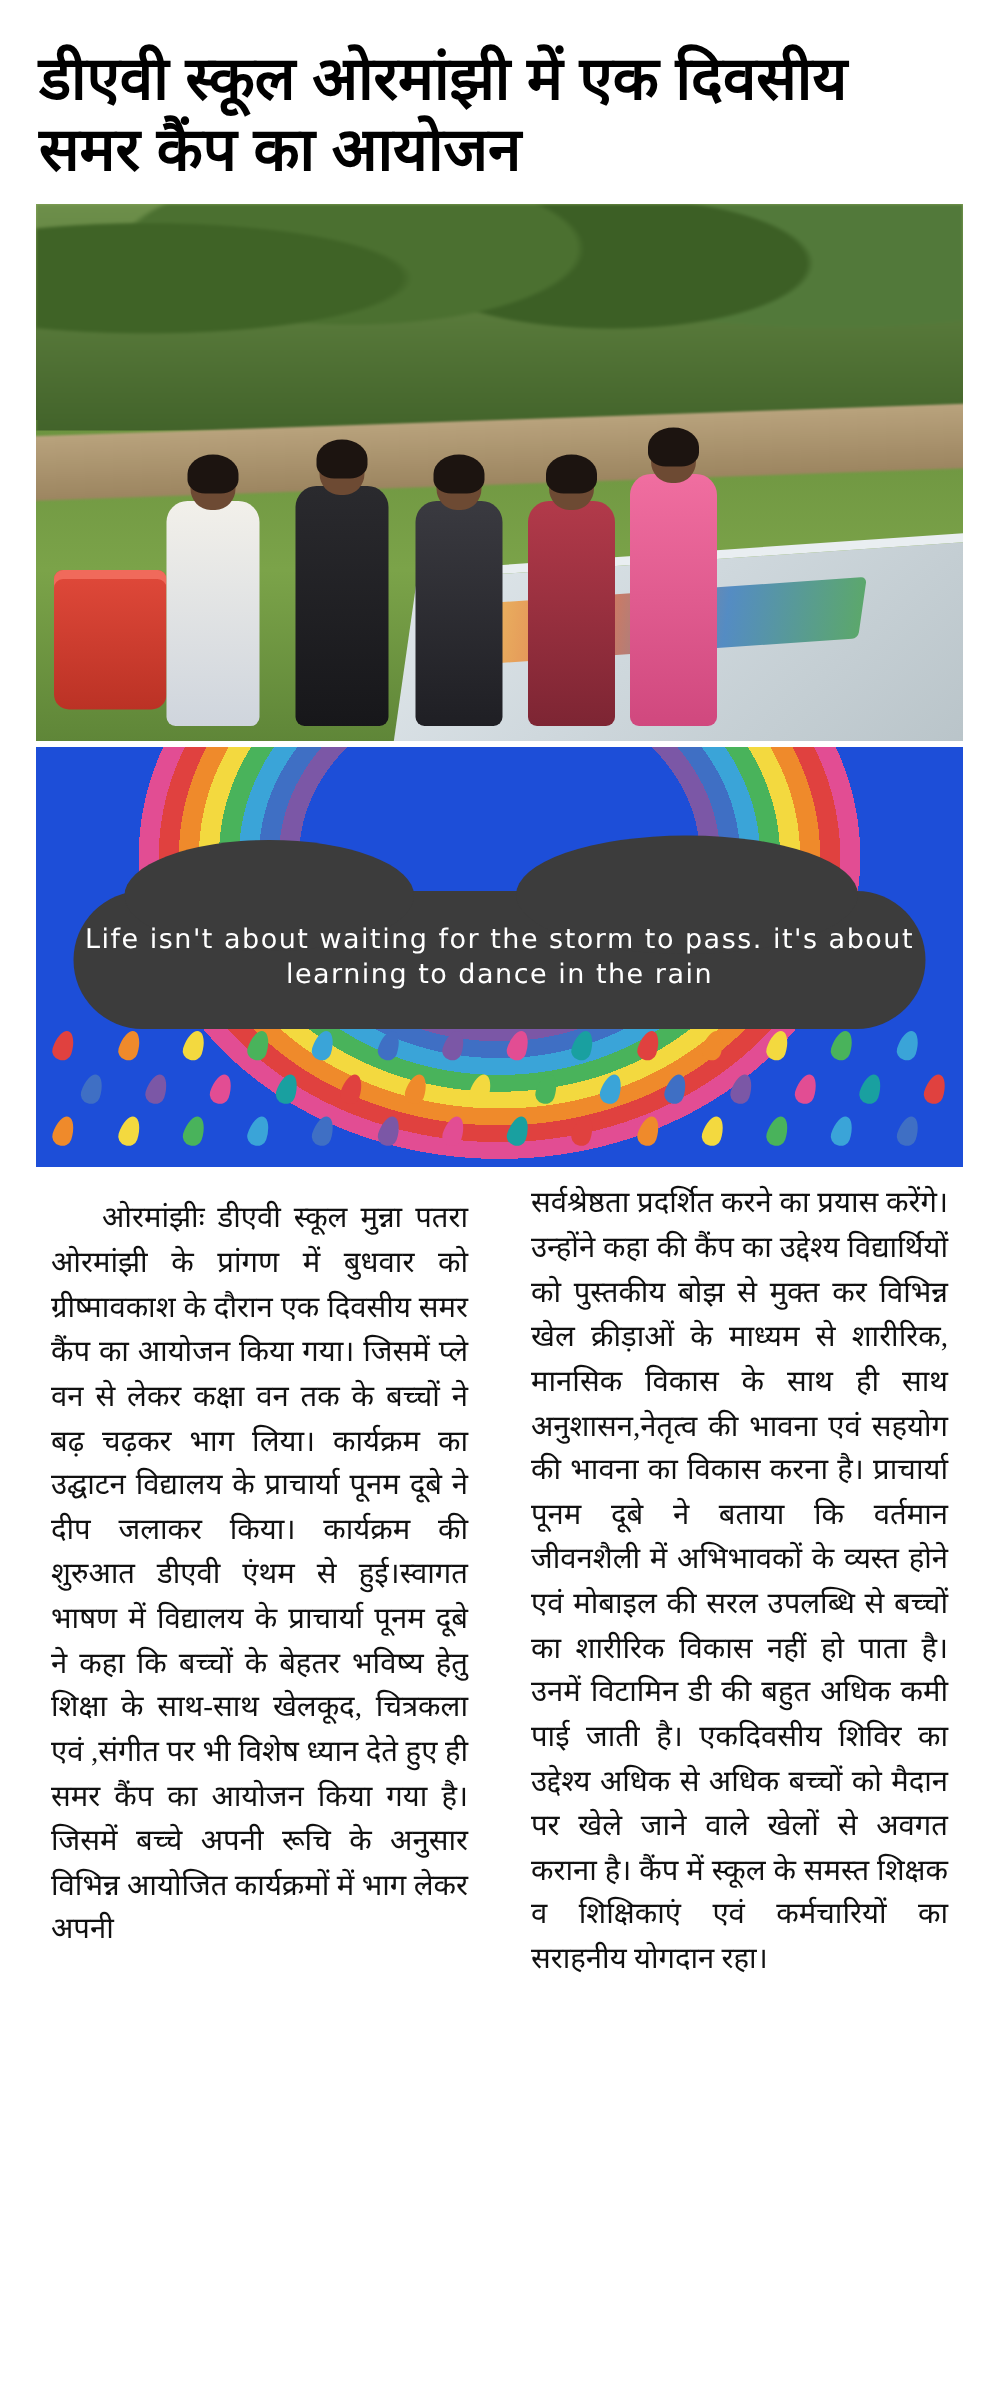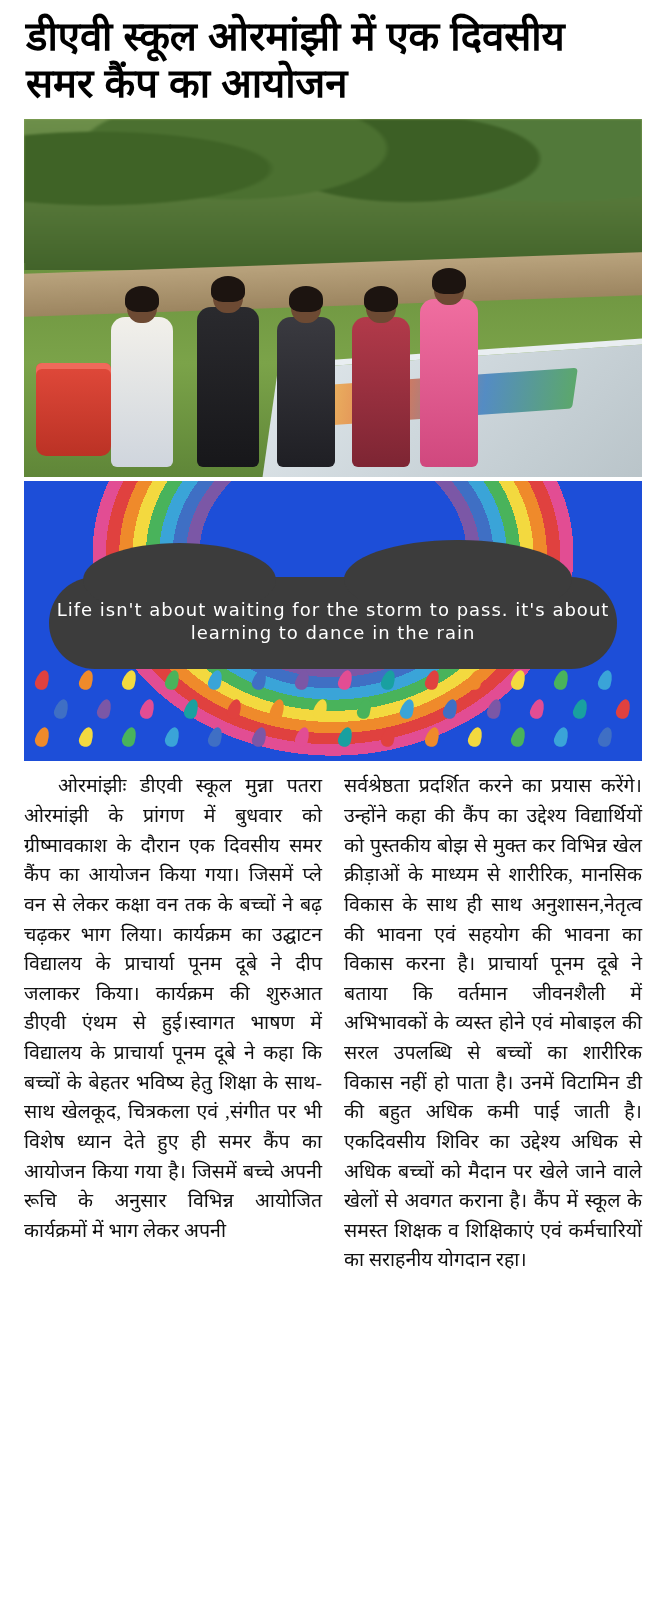--- a/index.html
+++ b/index.html
@@ -13,21 +13,21 @@
     font-family: "Liberation Serif", "DejaVu Serif", serif;
     color: #000000;
     overflow: hidden;
     position: relative;
   }
   .page {
     width: 664px;
     height: 1600px;
     position: relative;
     box-sizing: border-box;
-    padding: 7px 22px 10px 22px;
+    padding: 24px 22px 10px 22px;
   }
   
   .headline {
     font-family: "Liberation Sans", "DejaVu Sans", sans-serif;
     font-weight: bold;
     font-size: 40px;
     line-height: 1.18;
     letter-spacing: 0px;
     color: #000;
     margin: 6px 0 12px 4px;
@@ -175,21 +175,21 @@
     column-count:2;
     column-gap:22px;
     width:618px;
     margin-left:2px;
     font-size:19.5px;
     line-height:1.52;
     text-align:justify;
     text-justify:inter-word;
     color:#111;
   }
-  .body p{margin:0;}
+  .body p{margin:10px;}
   .body p.first{text-indent:34px;}
 </style>
 </head>
 <body>
 
 <div class="page">
 
   <h1 class="headline">डीएवी स्कूल ओरमांझी में एक दिवसीय समर कैंप का आयोजन</h1>
 
   <div class="photo1">

